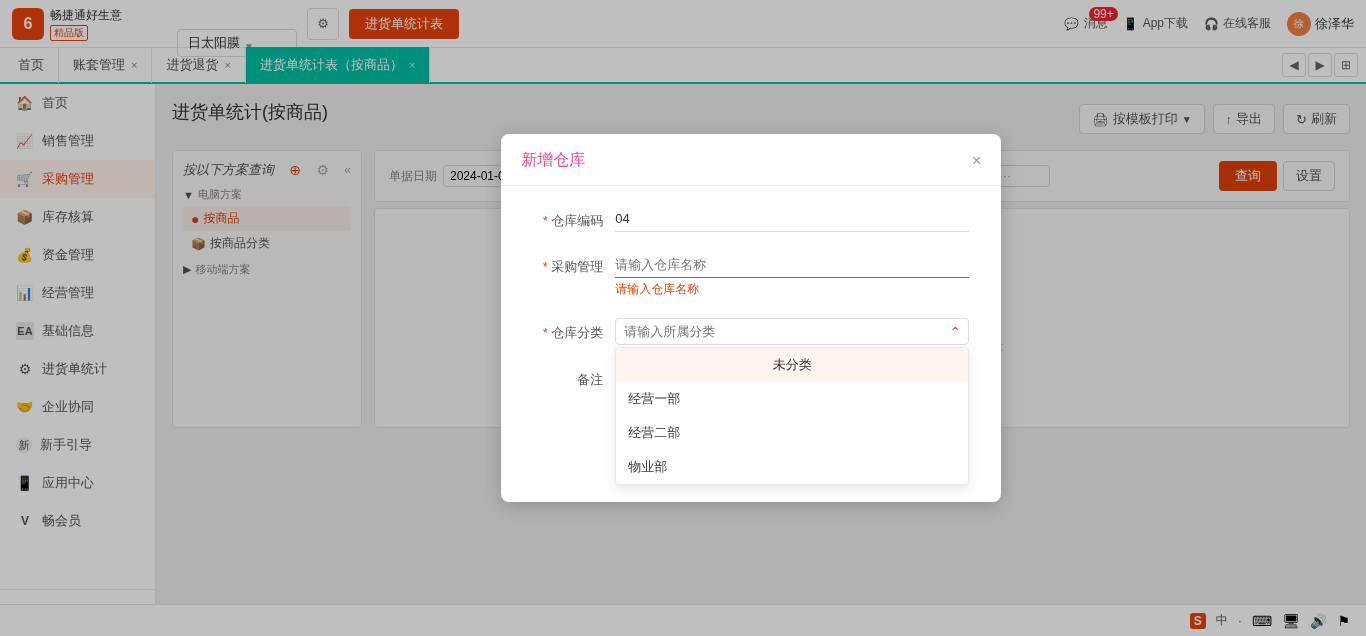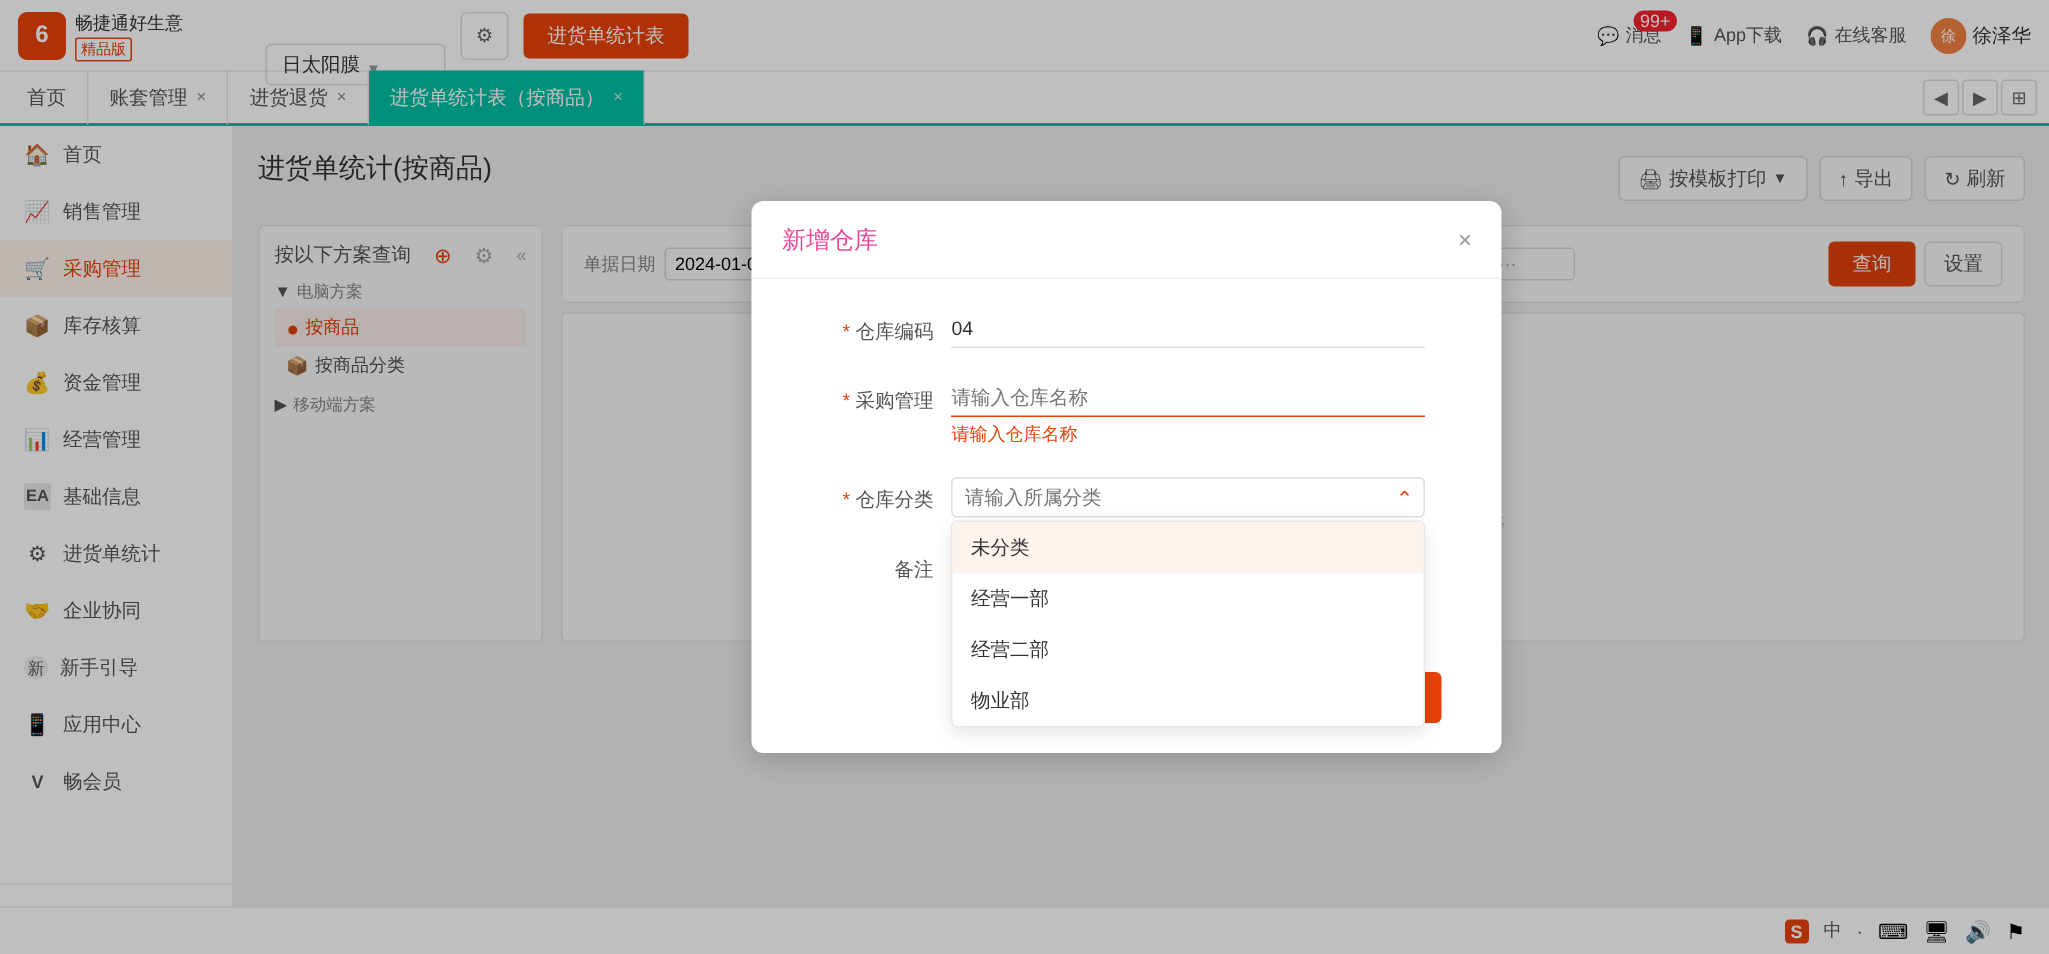--- a/index.html
+++ b/index.html
@@ -124,21 +124,21 @@
       padding: 0;
       overflow: visible;
     }
     .modal-header {
       padding: 16px 20px 14px;
       border-bottom: 1px solid #f0f0f0;
       display: flex; align-items: center; justify-content: space-between;
     }
     .modal-title { font-size: 16px; color: #ec4899; font-weight: 500; }
     .modal-close { cursor: pointer; color: #999; font-size: 16px; }
-    .modal-body { padding: 20px 51px 20px; }
+    .modal-body { padding: 20px 32px 20px; }
     .form-row { display: flex; align-items: flex-start; margin-bottom: 20px; gap: 12px; }
     .form-label { width: 70px; text-align: right; color: #555; font-size: 13px; padding-top: 6px; flex-shrink: 0; }
     .required::before { content: '* '; color: #e8420a; }
     .form-input-wrap { flex: 1; position: relative; }
     .form-input {
       width: 100%; border: none; border-bottom: 1px solid #ddd;
       padding: 5px 0; font-size: 13px; color: #333; outline: none;
       background: transparent;
     }
     .form-input.error-border { border-bottom: 1px solid #e8420a; }
@@ -167,21 +167,21 @@
       border: 1px solid #e8e8e8;
       border-radius: 4px;
       box-shadow: 0 4px 12px rgba(0,0,0,0.1);
       z-index: 300;
       margin-top: 2px;
       overflow: hidden;
     }
     .dropdown-item {
       padding: 8px 12px; cursor: pointer; font-size: 13px; color: #333;
     }
-    .dropdown-item.highlighted { background: #fff3ee; }
+    .dropdown-item.highlighted { background: #fff3ee; text-align: center; }
 
     .modal-footer {
       padding: 0 40px 20px;
       display: flex; justify-content: flex-end; gap: 10px;
     }
     .btn-save { background: #e8420a; color: #fff; border: none; border-radius: 4px; padding: 8px 24px; cursor: pointer; font-size: 14px; }
 
     
     .main-content-blurred { filter: brightness(0.97); }
   </style>
@@ -328,21 +328,21 @@
           <span>↻</span>
           <span>刷新</span>
         </button>
       </div>
     </div>
 
     <div style="display:flex; gap:12px;">
 
       <div style="width:190px; background:#fff; border:1px solid #e8e8e8; border-radius:4px; padding:10px; font-size:12px;">
         <div style="display:flex; align-items:center; justify-content:space-between; margin-bottom:8px;">
-          <span style="color:#555; font-size:13px;">按以下方案查询</span>
+          <span style="color:#555; font-size:13px;font-style:italic;">按以下方案查询</span>
           <span style="color:#e8420a; cursor:pointer; font-size:14px;">⊕</span>
           <span style="color:#aaa; cursor:pointer; font-size:14px;">⚙</span>
           <span style="color:#aaa; cursor:pointer;">«</span>
         </div>
         <div>
           <div style="display:flex; align-items:center; gap:4px; color:#888; font-size:11px; margin-bottom:4px;">
             <span style="color:#555;">▼</span>
             <span>电脑方案</span>
           </div>
           <div class="filter-option active">

